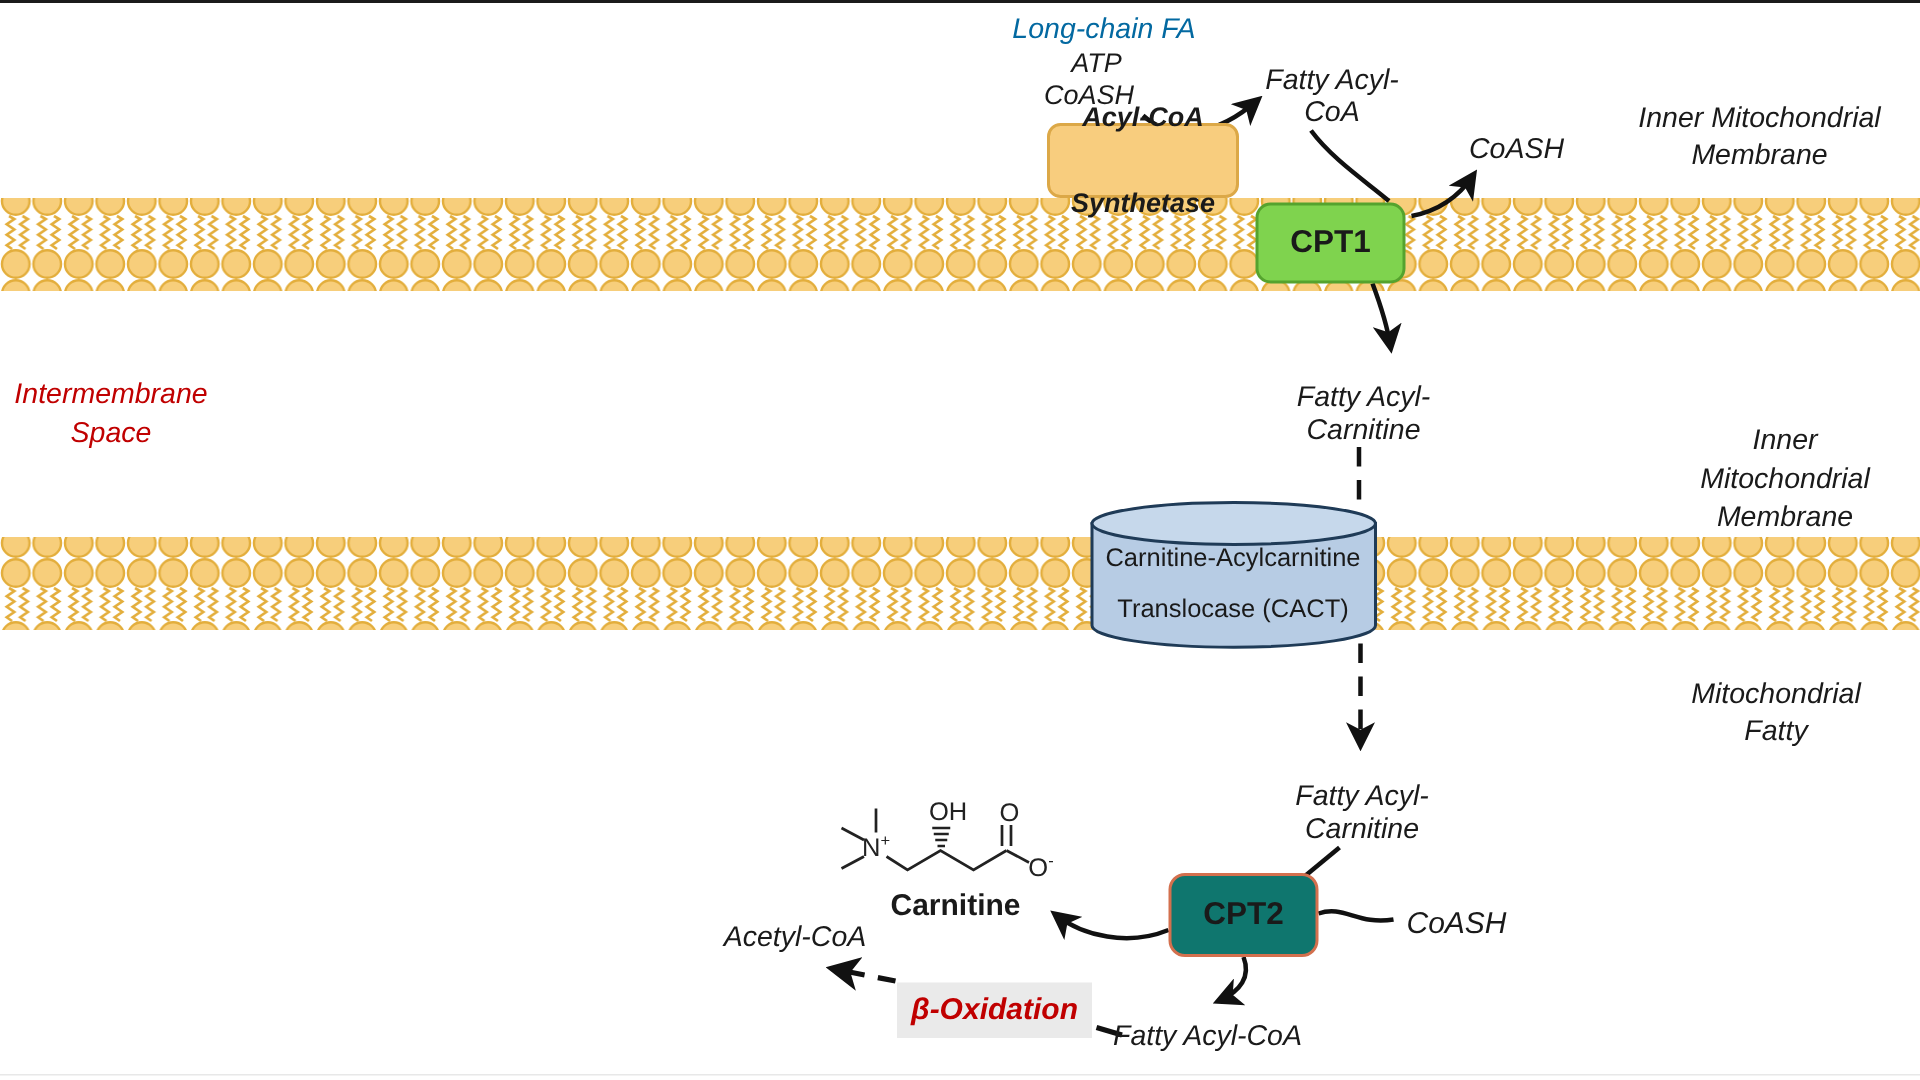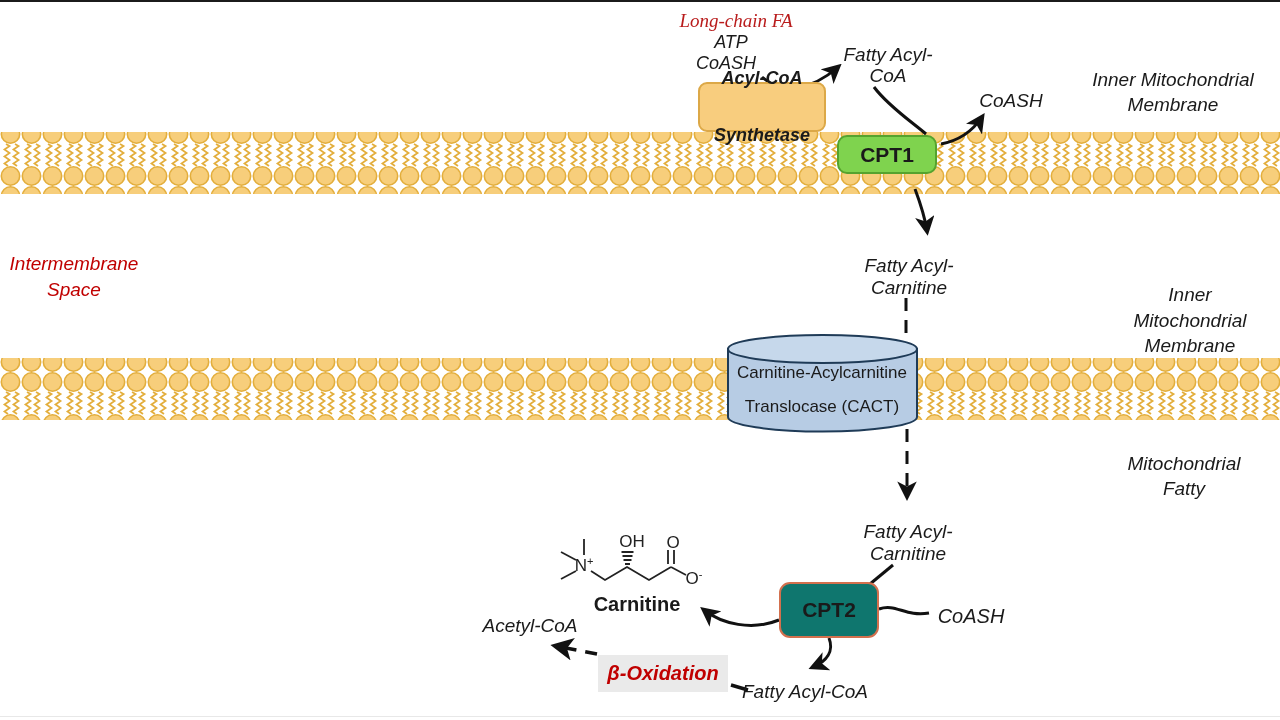--- a/index.html
+++ b/index.html
@@ -6,29 +6,29 @@
   #stage{
     position:relative;width:1280px;height:720px;overflow:hidden;background:#ffffff;
     font-family:"Liberation Sans", sans-serif;color:#1a1a1a;
   }
   #canvas{position:absolute;left:0;top:0;}
   .lbl{position:absolute;transform:translate(-50%,-50%);white-space:nowrap;text-align:center;
        font-size:19px;line-height:1;color:#1a1a1a;}
   .it{font-style:italic;}
   .bold{font-weight:bold;}
   .red{color:#C00000;}
-  .darkred{color:#b91c1c;font-family:Liberation Serif, serif;}
+  .darkred{color:#0369a1;}
   .sm{font-size:18px;}
   .chem{font-size:17px;color:#222;}
   .chem sup{font-size:11px;}
   .box{position:absolute;display:flex;flex-direction:column;align-items:center;justify-content:center;
        box-sizing:border-box;gap:35px;}
   #synthetase-box{left:698px;top:82px;width:128px;height:50px;background:#F8CD7E;
        border:2px solid #DCA847;border-radius:9px;font-weight:bold;font-style:italic;font-size:18px;line-height:1.2;}
-  #cpt1-box{left:837px;top:135px;width:100px;height:39px;background:#7FD34E;
+  #cpt1-box{left:837px;top:135px;width:100px;height:54px;background:#7FD34E;
        border:2.5px solid #55A32E;border-radius:10px;font-weight:bold;font-size:21px;}
   #cpt2-box{left:779px;top:582px;width:100px;height:56px;background:#0f766e;
        border:2.5px solid #D3704E;border-radius:11px;font-weight:bold;font-size:21px;}
   #beta-box{left:598px;top:655px;width:130px;height:37px;background:#EAEAEA;
        font-weight:bold;font-style:italic;font-size:20px;color:#C00000;}
   .cact-text{font-size:17px;}
   #top-strip{position:absolute;left:0;top:0;width:1280px;height:2px;background:#1b1b1b;}
   #bottom-strip{position:absolute;left:0;top:716px;width:1280px;height:1px;background:#e8e8e8;}
 </style>
 </head>

